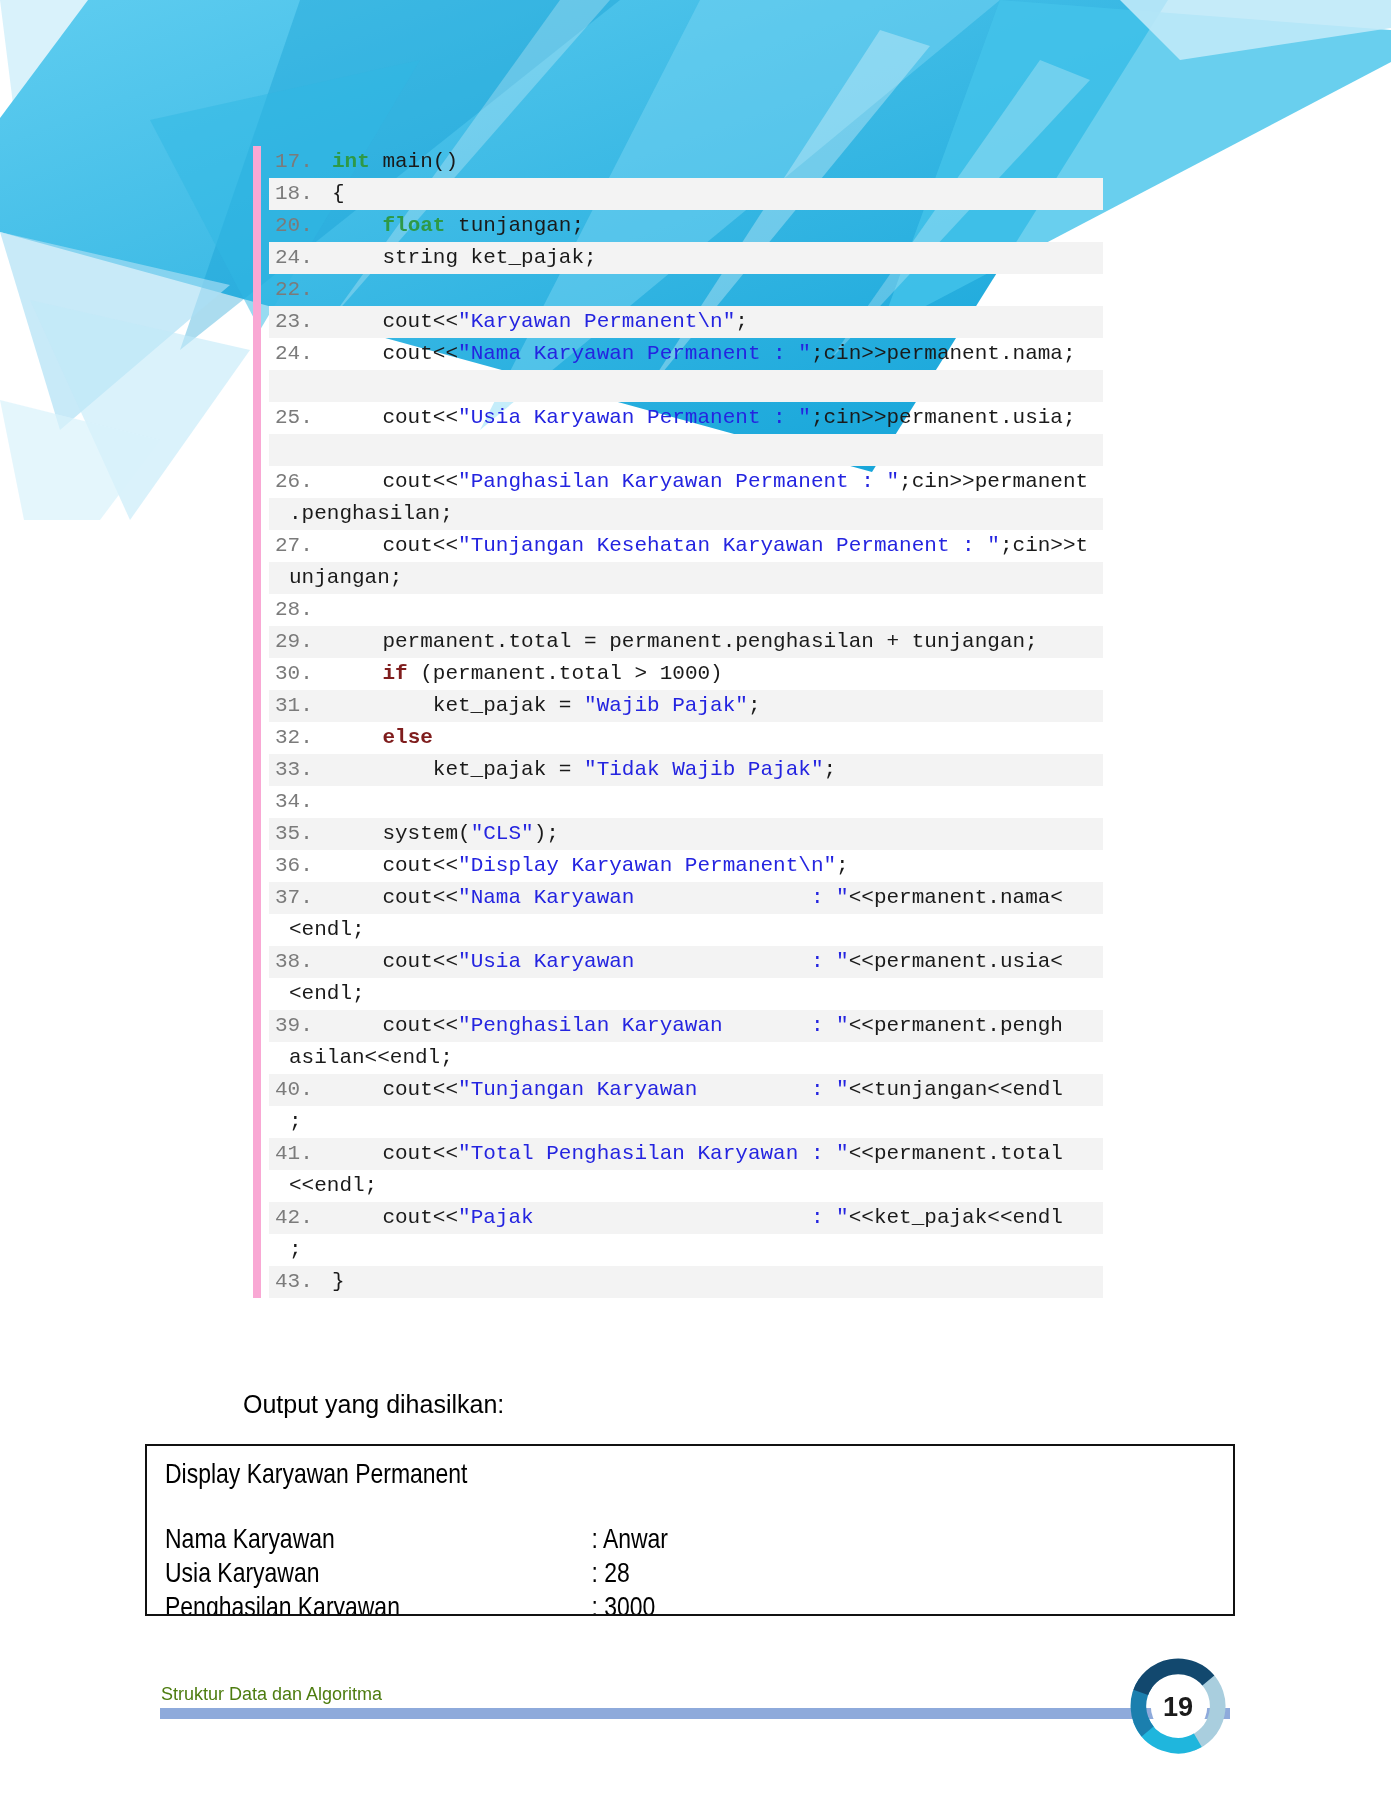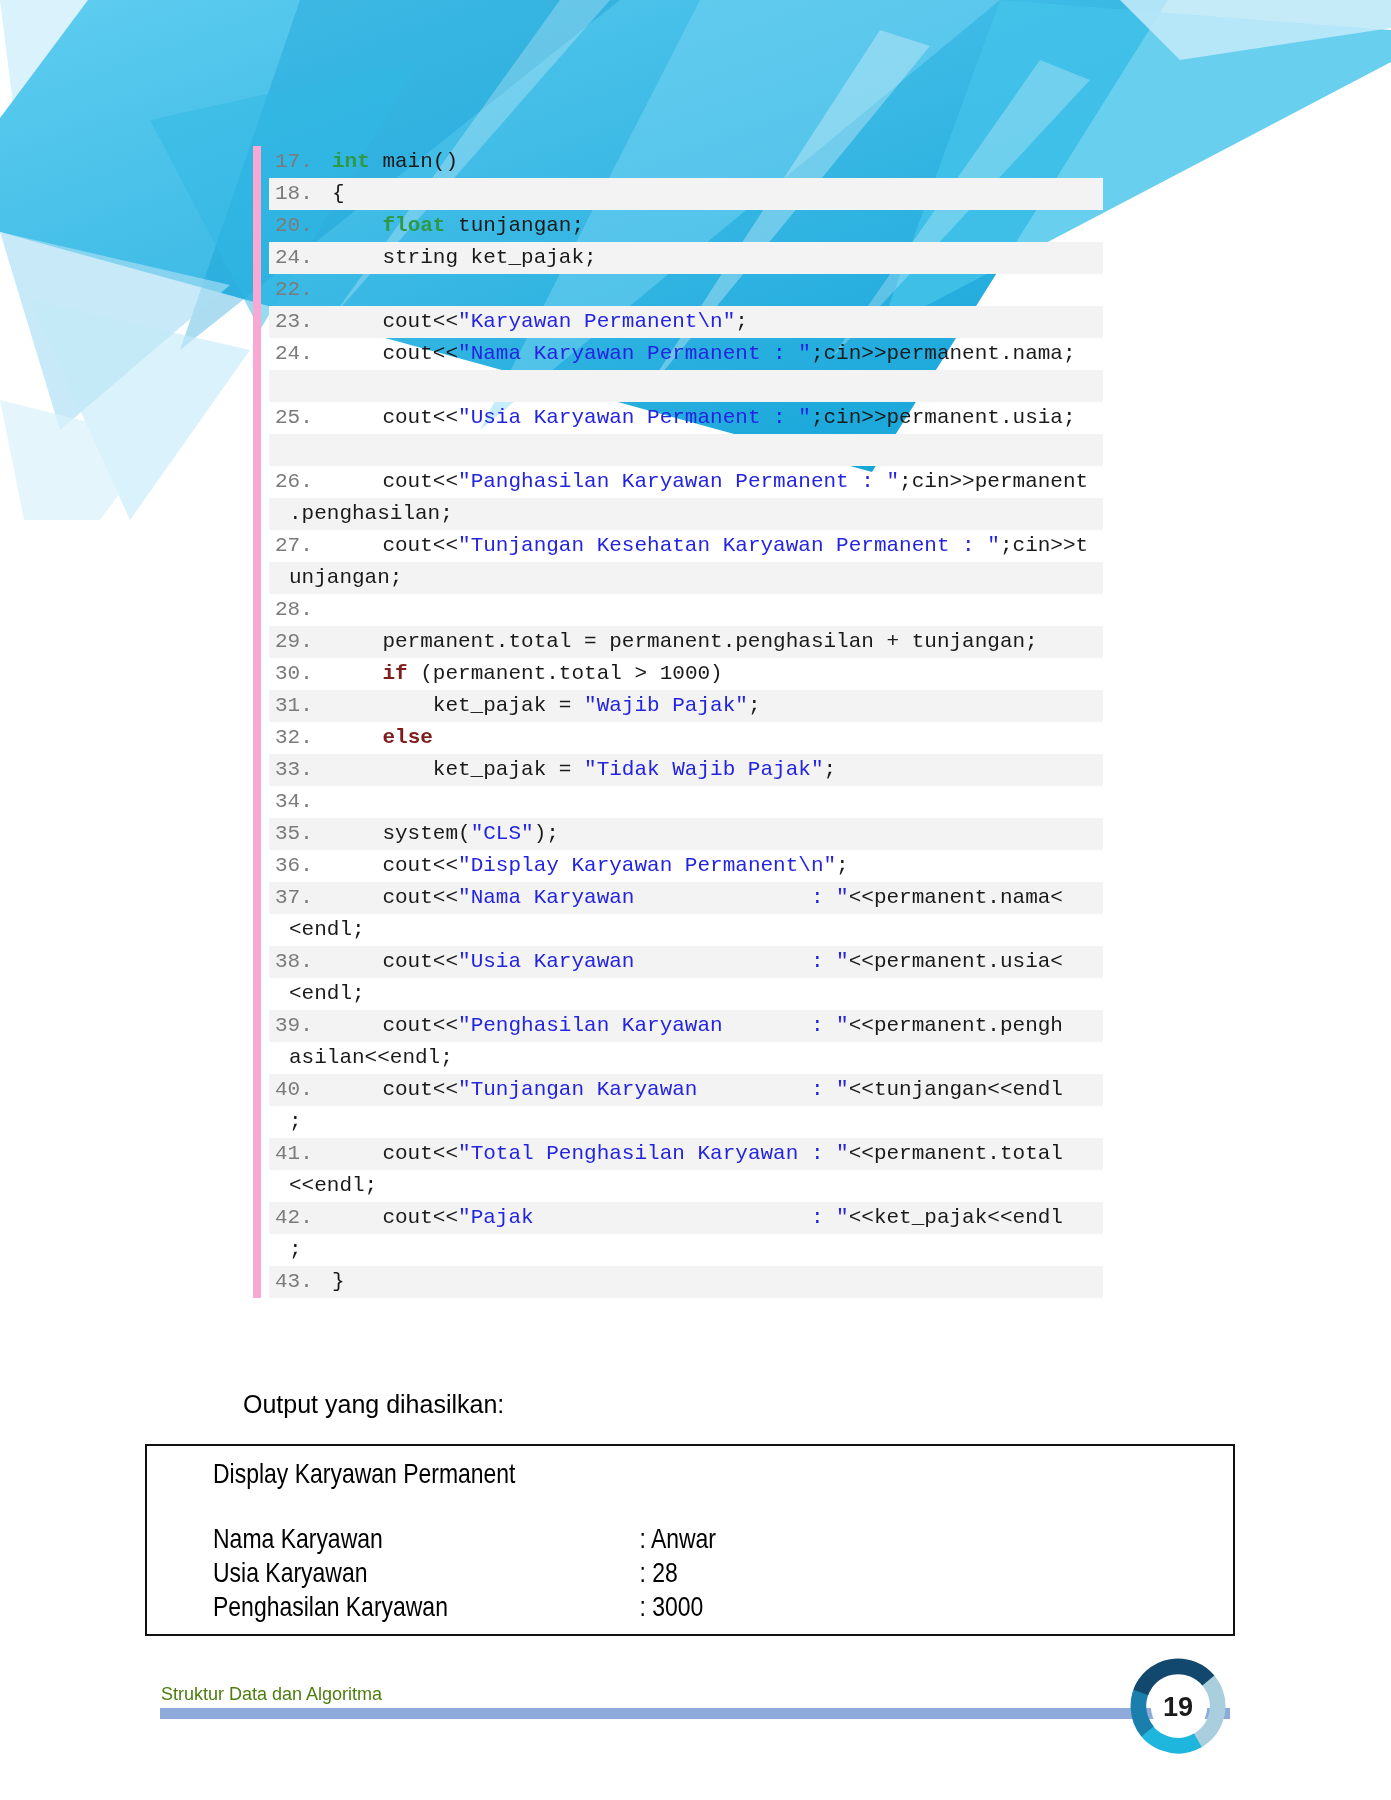--- a/index.html
+++ b/index.html
@@ -22,22 +22,22 @@
   .ln { display:inline-block; width:63px; padding-left:6px; color:#7b7b7b; }
   .crow.cont { padding-left:20px; }
   .t-p { color:#1a1a1a; }
   .t-k { color:#2e9947; font-weight:bold; }
   .t-b { color:#7f1d1d; font-weight:bold; }
   .t-s { color:#2424e0; }
 
   
   .out-label { position:absolute; left:243px; top:1390px; font-size:25px; color:#000; }
   .out-box {
-    position:absolute; left:145px; top:1444px; width:1090px; height:192px;
-    border:2px solid #111; background:#fff; overflow:hidden;padding-left:48px;
+    position:absolute; left:145px; top:1444px; width:1090px; height:172px;
+    border:2px solid #111; background:#fff; overflow:hidden;
   }
   .out-inner { transform:scaleX(0.82); transform-origin:left top;
                padding:10px 0 0 22px; font-size:28px; color:#000; width:1330px; }
   .out-title { height:36px; line-height:36px; white-space:pre; }
   .out-spacer { height:30px; }
   .out-row { height:34px; line-height:34px; white-space:pre; }
   .out-row .olab { display:inline-block; width:520px; }
 
   
   .footer-text { position:absolute; left:161px; top:1684px; font-size:18px; color:#4d7c0f; }

